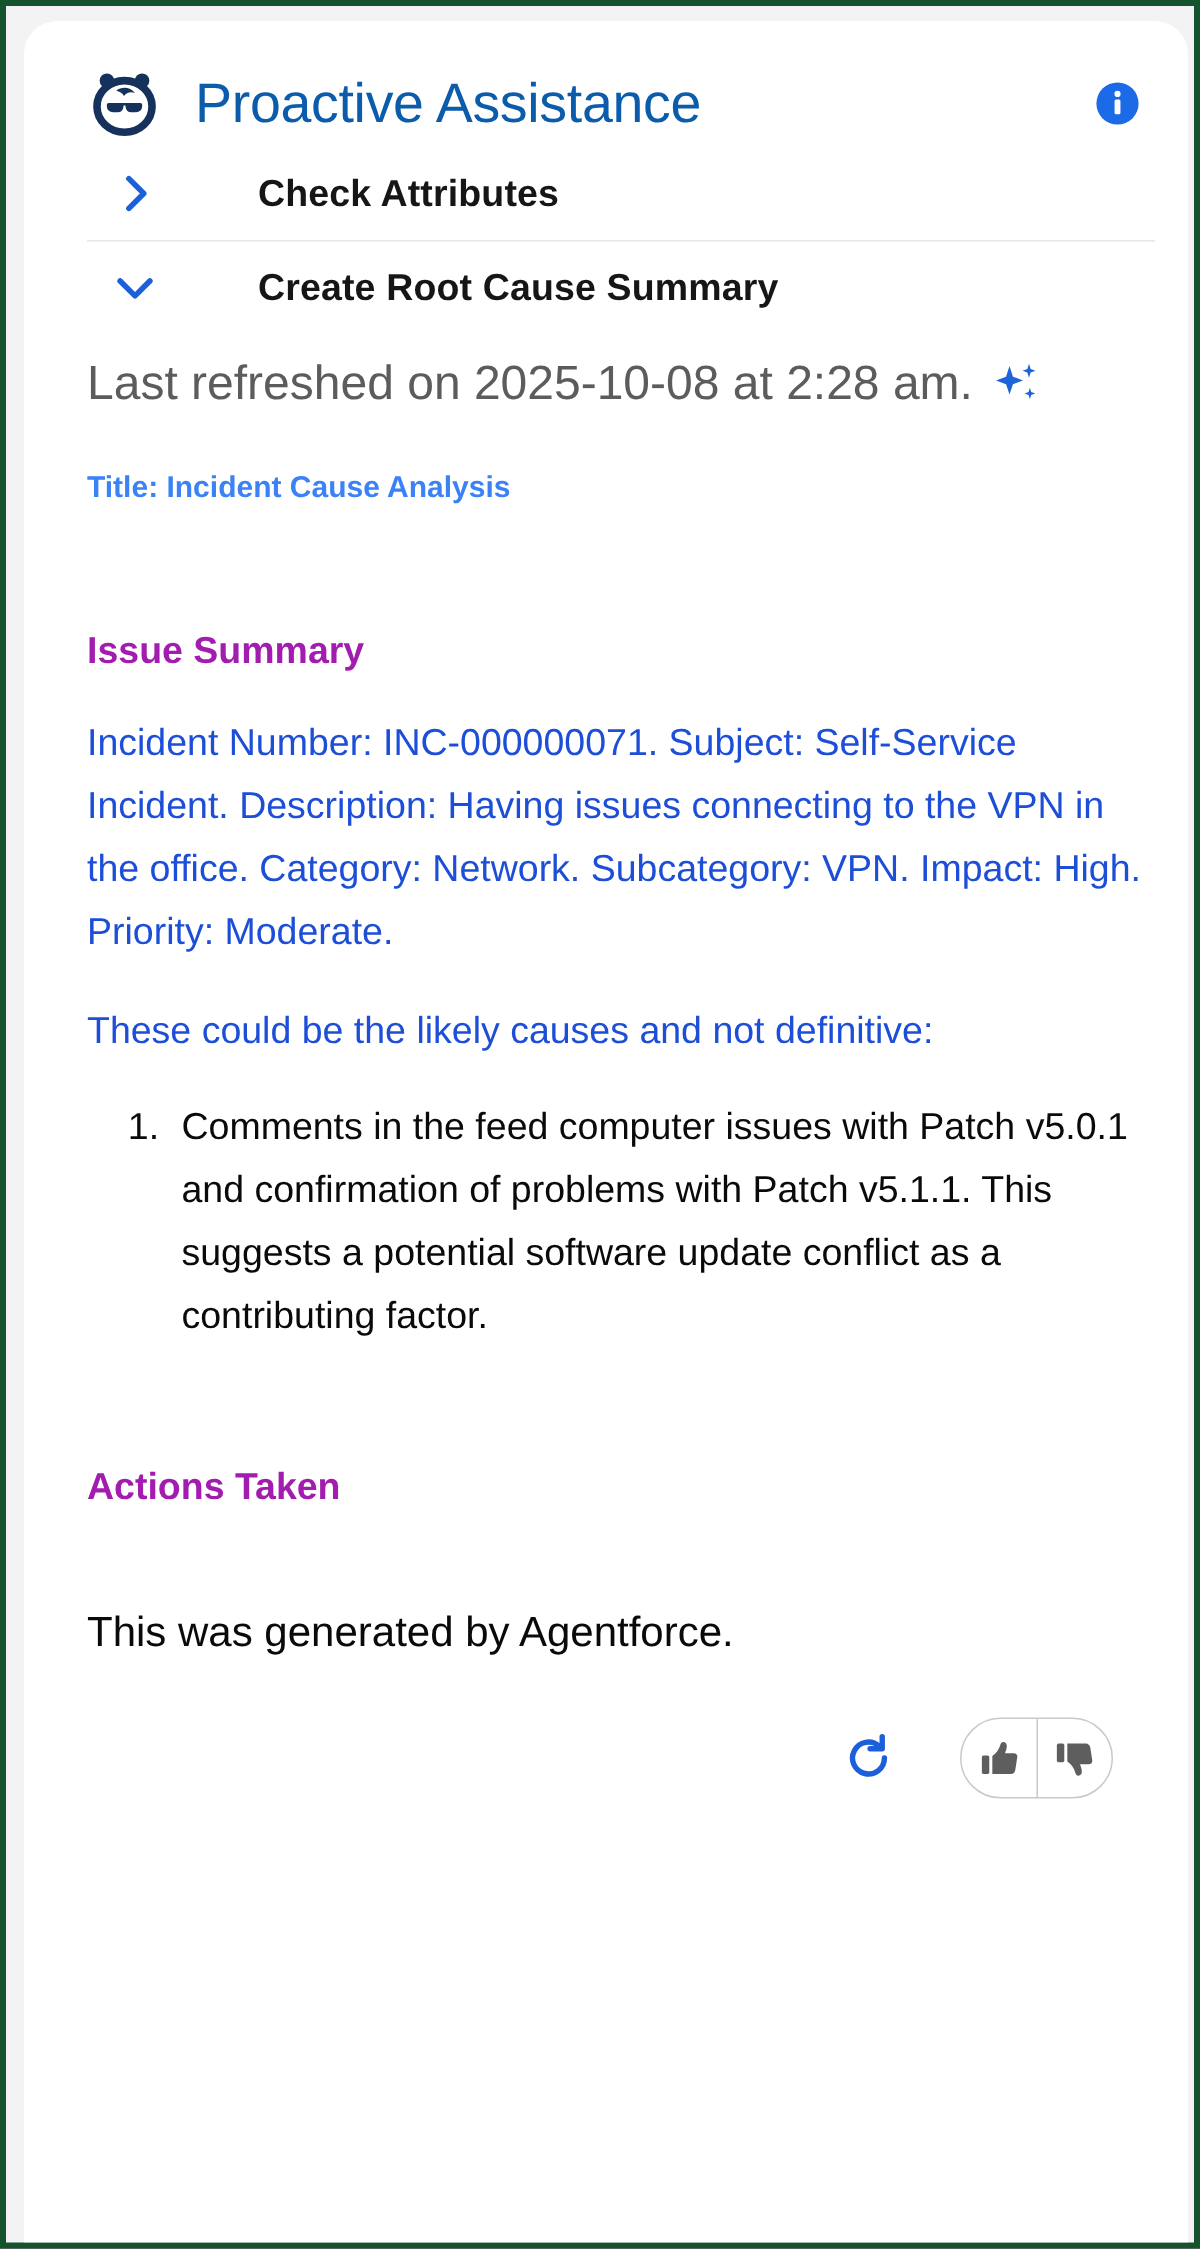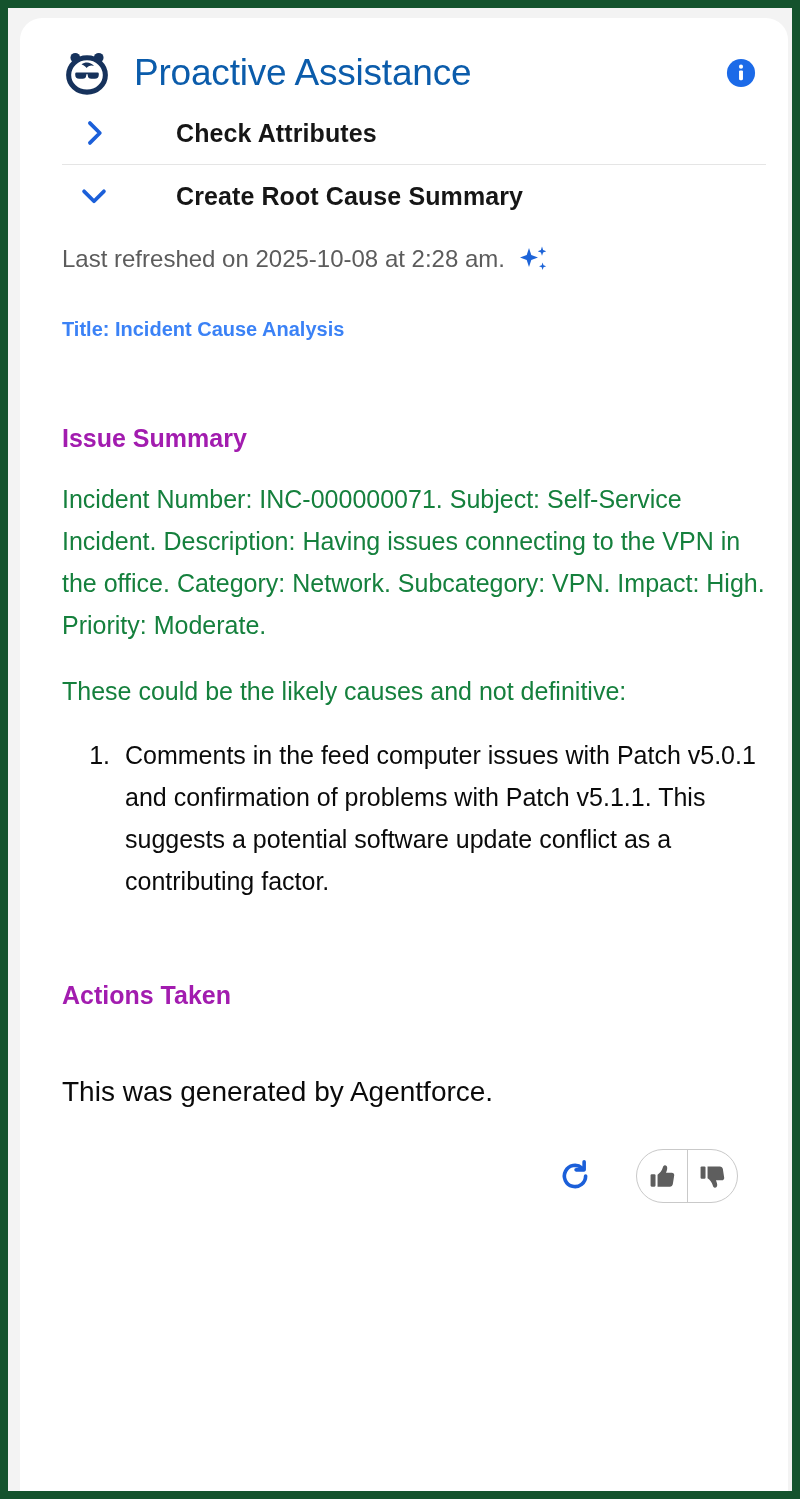--- a/index.html
+++ b/index.html
@@ -14,21 +14,21 @@
     font-family: "Liberation Sans", sans-serif;
     -webkit-font-smoothing: antialiased;
   }
 
   
   .viewport {
     position: relative;
     width: 800px;
     height: 1499px;
     box-sizing: border-box;
-    border: 8px solid #14532d;
+    border: 4px solid #14532d;
     background: #f3f3f3;
     overflow: hidden;
   }
 
   .card {
     position: absolute;
     left: 12px;
     top: 10px;
     right: 4px;
     bottom: 0px;
@@ -109,21 +109,21 @@
   }
 
   
   .refreshed-row {
     display: flex;
     align-items: center;
     margin-top: 16px;
     margin-bottom: 6px;
   }
   .refreshed-text {
-    font-size: 24px;
+    font-size: 32px;
     line-height: 32px;
     color: #5c5c5c;
   }
   .sparkle {
     width: 32px;
     height: 32px;
     margin-left: 12px;
     display: block;
     flex: 0 0 auto;
   }
@@ -141,21 +141,21 @@
   h3.section-head {
     font-size: 25px;
     line-height: 32px;
     font-weight: bold;
     color: #a21caf;
     margin: 77px 0 0 0;
   }
   p.para {
     font-size: 25px;
     line-height: 42px;
-    color: #15803d;
+    color: #1d4ed8;
     margin: 24px 0 0 0;
   }
   p.closing {
     font-size: 28px;
     line-height: 42px;
     color: #0a0a0a;
     margin: 60px 0 0 0;
   }
   ol.factors {
     margin: 22px 0 0 0;

